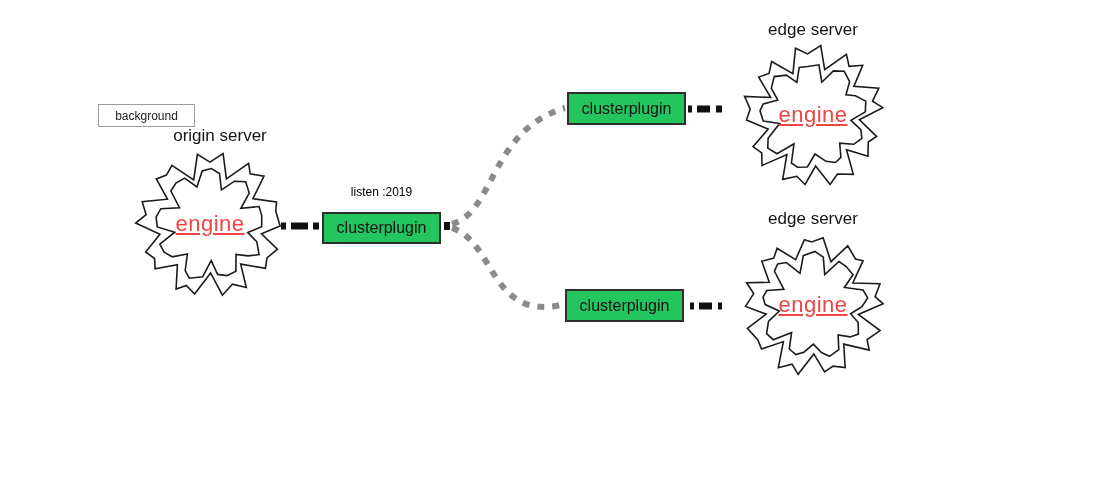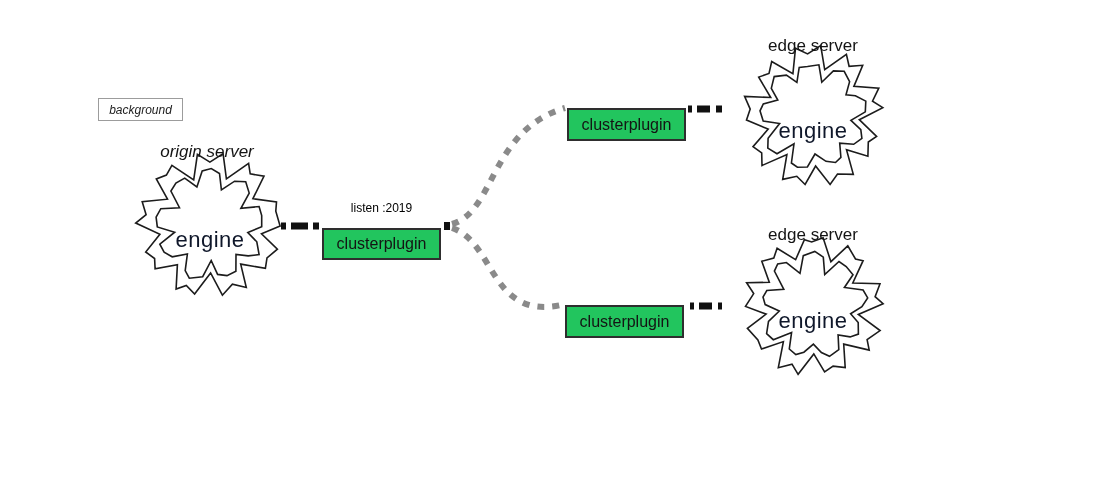--- a/index.html
+++ b/index.html
@@ -5,33 +5,34 @@
   html,body{margin:0;padding:0;background:#ffffff;}
   #stage{
     position:relative;
     width:1107px;height:501px;
     background:#ffffff;
     font-family:"Liberation Sans", sans-serif;
     color:#161616;
     overflow:hidden;
   }
   #diagram-svg{position:absolute;left:0;top:0;}
-  .abs{position:absolute;margin-top:16px;}
+  .abs{position:absolute;}
   .node-title{
     font-size:17px;
     text-align:center;
     color:#141414;
     white-space:nowrap;
   }
   .engine-label{
     font-size:22px;
     text-align:center;
-    color:#0f172a;
+    color:#ef4444;
     letter-spacing:0.5px;
     white-space:nowrap;
+    text-decoration:underline;
   }
   .plugin-box{
     box-sizing:border-box;
     background:#22c55e;
     border:2px solid #2e2e2e;
     display:flex;
     align-items:center;
     justify-content:center;
     font-size:16px;
     color:#141414;
@@ -74,25 +75,25 @@
         <path d="M800.0,273.3L803.3,255.7L814.8,251.4L823.3,257.1L824.7,274.5L839.0,261.5L846.2,266.6L853.0,274.8L844.4,287.5L863.1,290.0L867.7,297.9L861.9,306.7L850.6,313.8L858.2,322.5L858.4,334.1L850.1,336.9L838.1,334.9L838.8,349.7L829.5,356.3L821.4,352.5L813.4,344.2L803.9,352.2L795.8,354.6L789.3,349.0L791.6,332.4L773.3,339.7L766.6,333.6L768.5,321.3L779.3,311.0L765.2,304.6L763.0,297.0L766.8,290.5L783.8,289.3L774.4,271.1L777.7,264.0L786.4,262.5Z" fill="#ffffff" stroke="#1c1c1c" stroke-width="1.6" stroke-linejoin="miter"></path>
       </g>
       <path d="M452 224 C495 212 490 130 565 108" fill="none" stroke="#8a8a8a" stroke-width="6" stroke-dasharray="7 8"></path>
       <path d="M452 228 C495 242 490 320 561 305" fill="none" stroke="#8a8a8a" stroke-width="6" stroke-dasharray="7 8"></path>
       <path d="M281 226 H319" stroke-dasharray="5 5 17 5 6" fill="none" stroke="#111111" stroke-width="7"></path>
       <path d="M688 109 H722" stroke-dasharray="4 5 13 6 6" fill="none" stroke="#111111" stroke-width="7"></path>
       <path d="M690 306 H722" stroke-dasharray="4 5 13 6 6" fill="none" stroke="#111111" stroke-width="7"></path>
       <rect x="444" y="222" width="6" height="8" fill="#111111"></rect>
     </svg>
 
-  <div class="abs background-box" style="left:98px;top:82px;width:85px;height:23px;font-style:italic;">
+  <div class="abs background-box" style="left:98px;top:104px;width:97px;height:23px;">
     <span>background</span>
   </div>
 
-  <div class="abs node-title" style="left:132px;top:126px;width:150px;font-style:italic;">origin server</div>
+  <div class="abs node-title" style="left:145px;top:126px;width:150px;">origin server</div>
   <div class="abs engine-label" style="left:160px;top:211px;width:100px;">engine</div>
 
   <div class="abs listen-label" style="left:322px;top:185px;width:119px;">listen :2019</div>
   <div class="abs plugin-box" style="left:322px;top:212px;width:119px;height:32px;">
     <span>clusterplugin</span>
   </div>
 
   <div class="abs node-title" style="left:753px;top:20px;width:120px;">edge server</div>
   <div class="abs plugin-box" style="left:567px;top:92px;width:119px;height:33px;">
     <span>clusterplugin</span>

